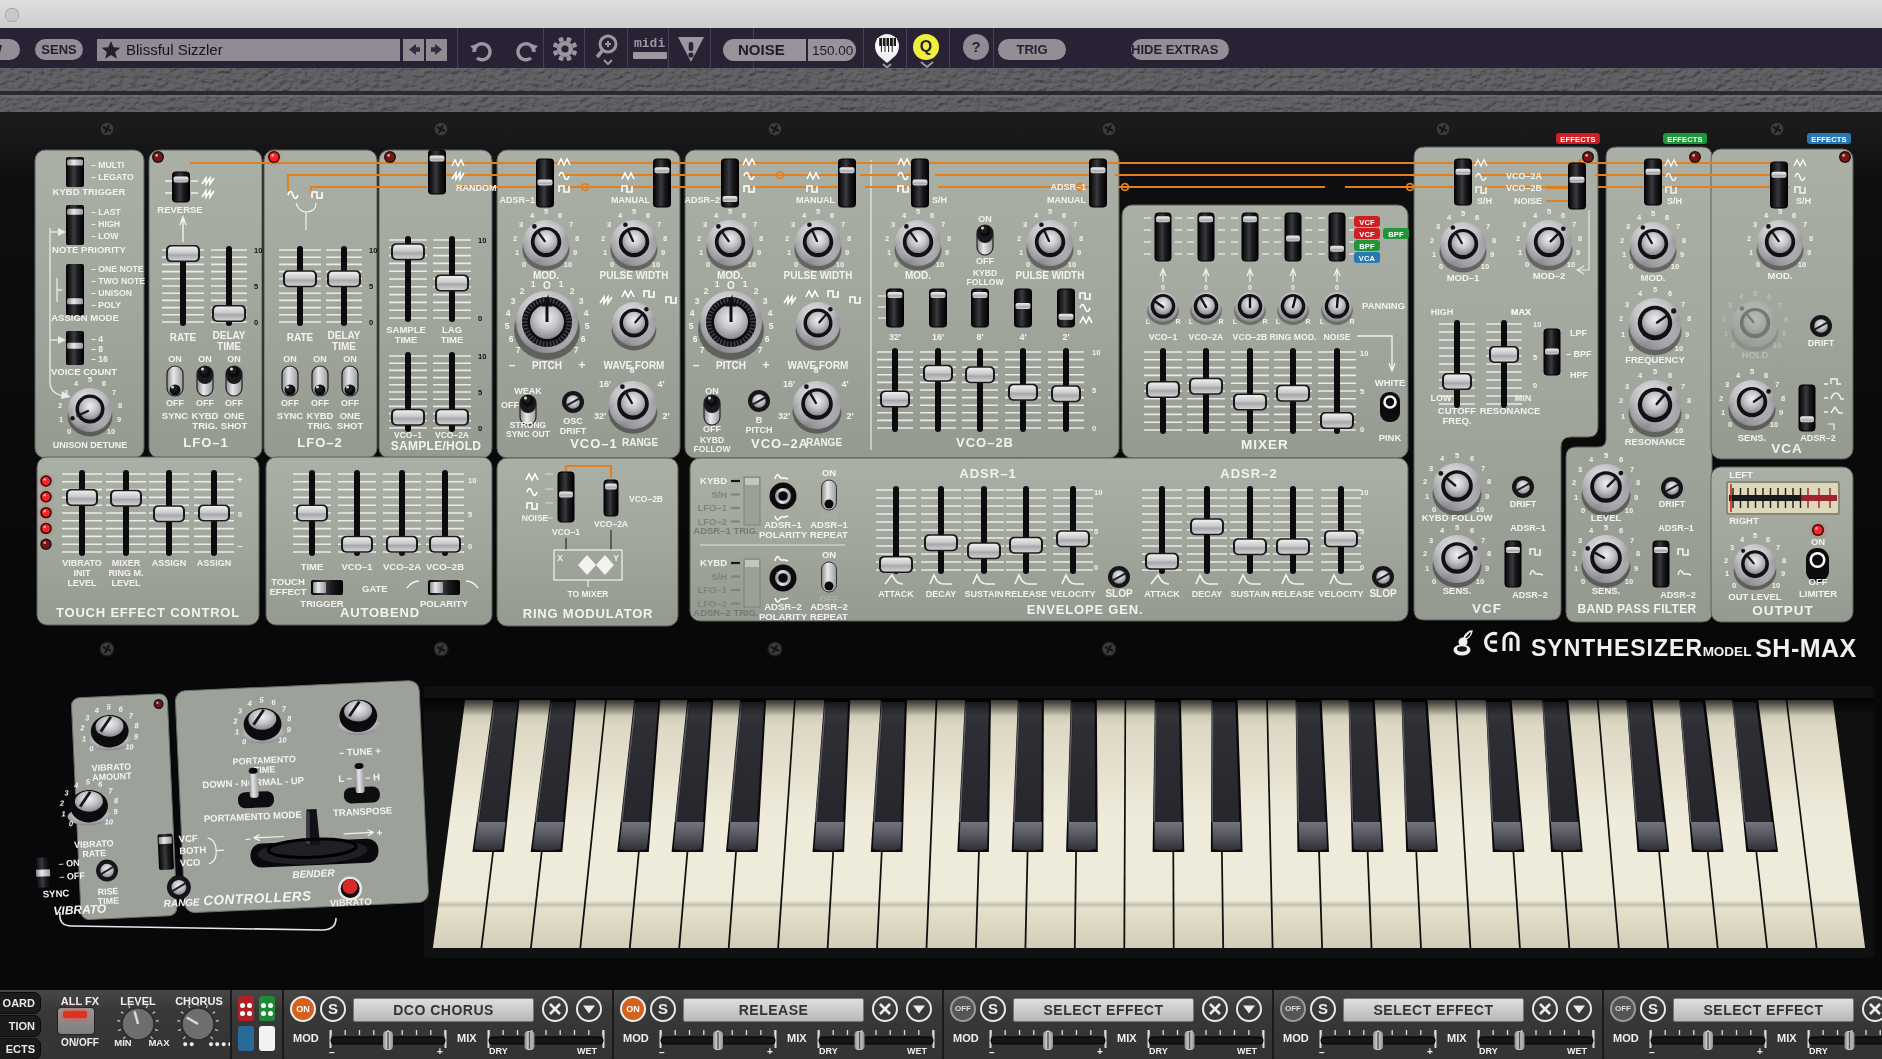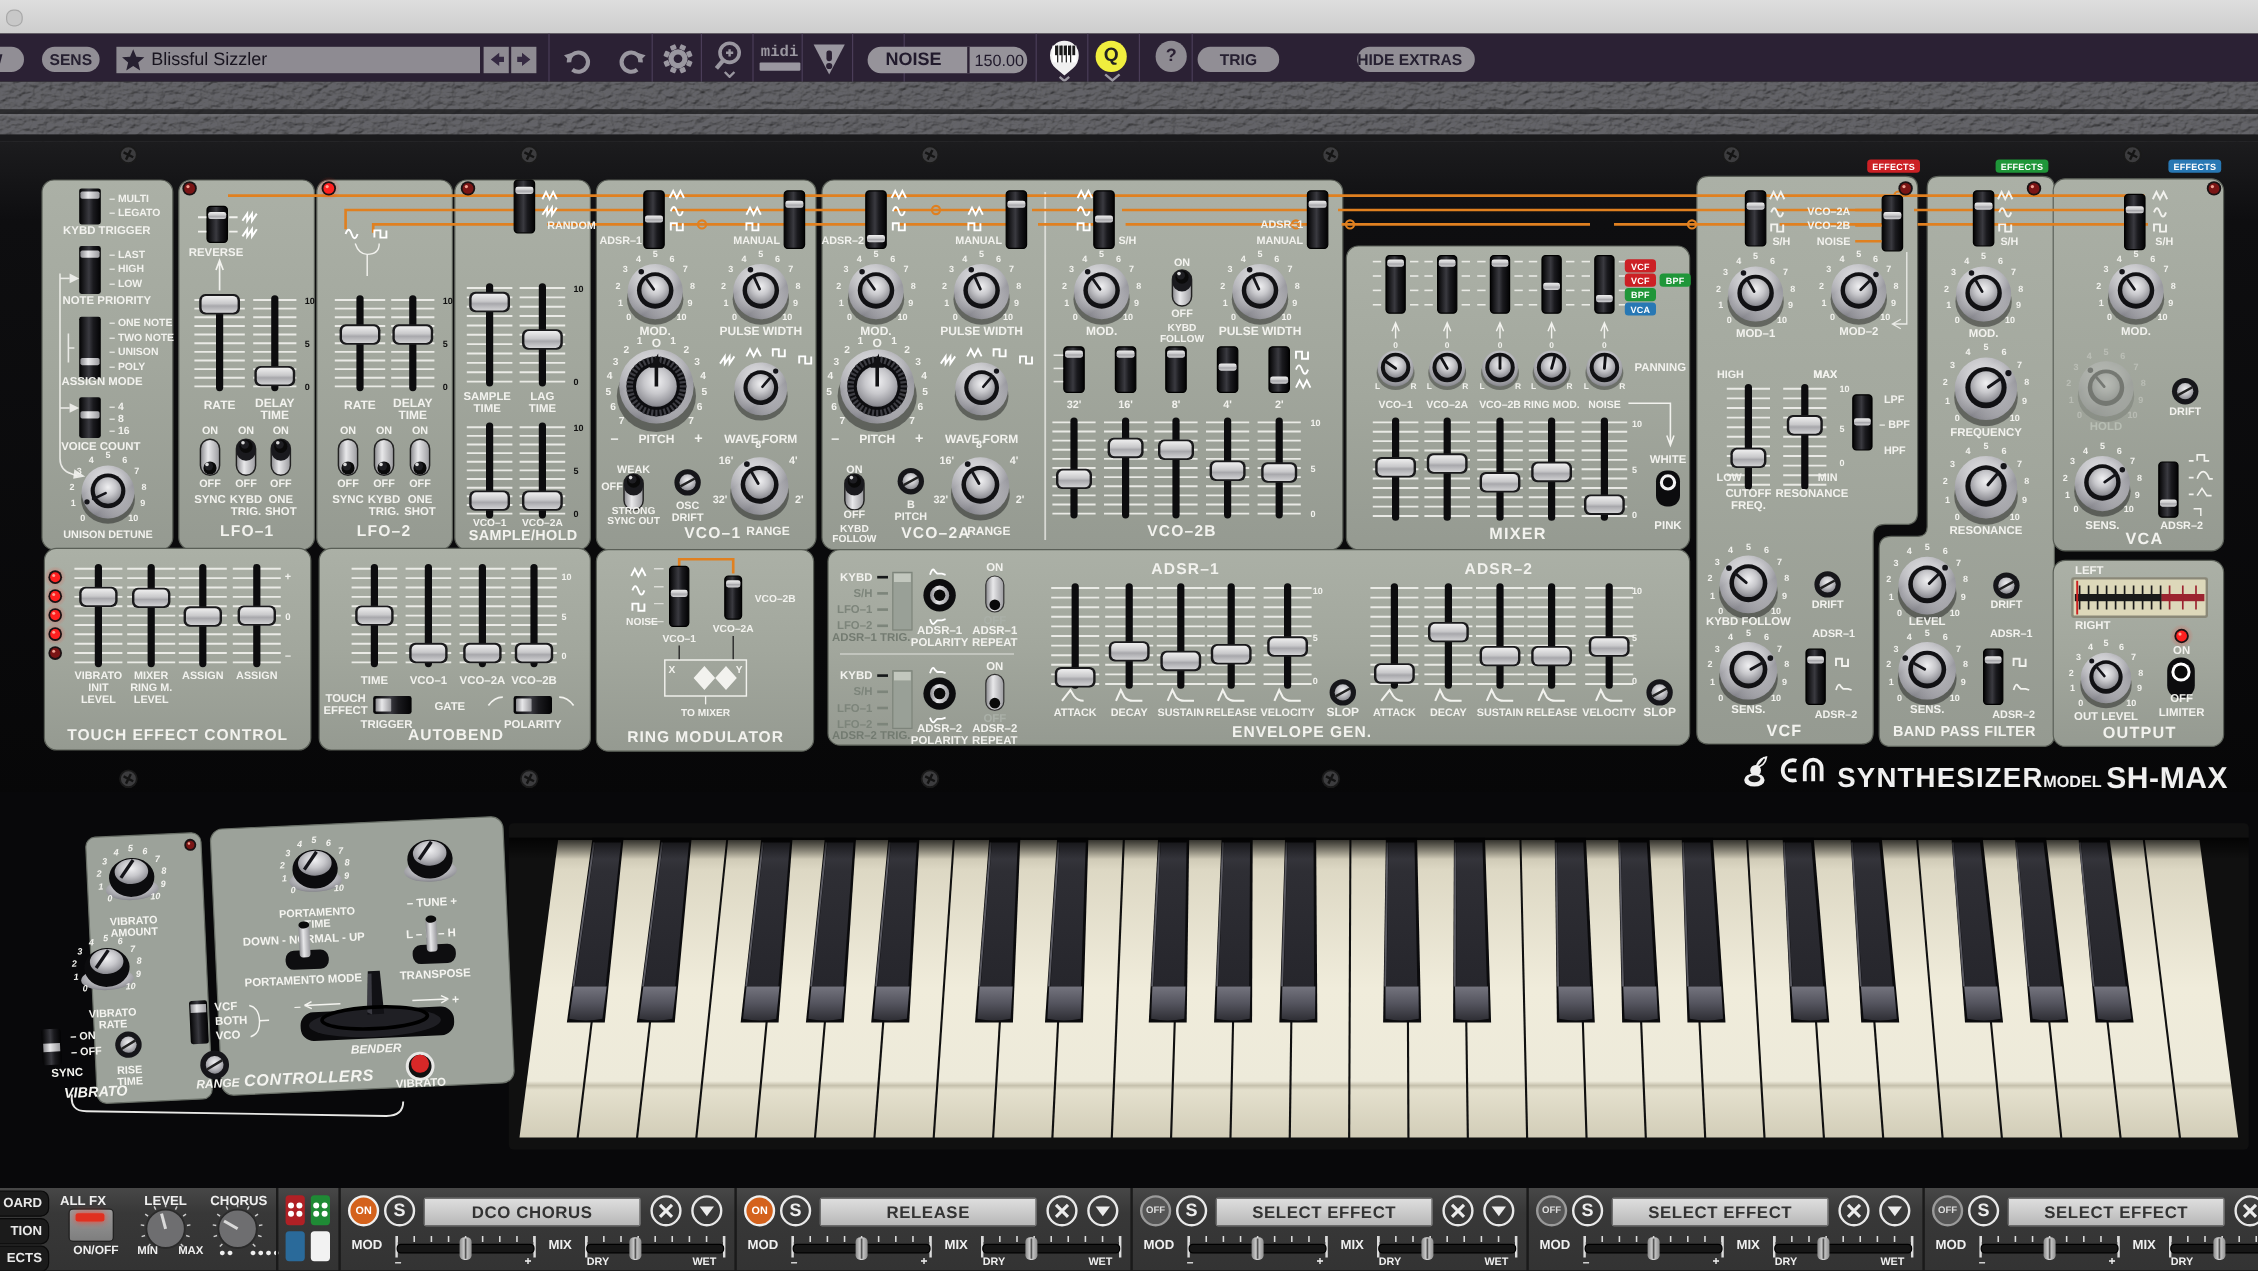--- a/index.html
+++ b/index.html
@@ -2259,21 +2259,21 @@
       <circle cx="346" cy="891" r="7.5" fill="#d82828"></circle>
       <text x="346" y="910" style="font:bold 9.5px 'Liberation Sans',sans-serif;fill:#f4f4f0;" text-anchor="middle">VIBRATO</text>
       <text x="253" y="903" style="font:bold 13.5px 'Liberation Sans',sans-serif;fill:#f4f4f0; letter-spacing:0.5px;font-style:italic;" text-anchor="middle">CONTROLLERS</text>
     </g>
     <path d="M60,912 q-2,14 12,14 l250,4 q14,0 14,-12" stroke="#e8e8e6" stroke-width="1.6" fill="none"></path>
   </svg>
 <div class="abs" style="left:0;top:990px;width:1882px;height:69px;background:linear-gradient(#474747,#383838 30%,#333);">
     <div class="abs" style="left:-6px;top:2px;width:40px;height:20px;background:#1b1b1b;border:1px solid #0a0a0a;border-radius:0 7px 7px 0;color:#e8e8e8;font:bold 11px 'Liberation Sans';line-height:20px;text-align:right;padding-right:5px;">OARD</div>
     <div class="abs" style="left:-6px;top:25px;width:40px;height:20px;background:#1b1b1b;border:1px solid #0a0a0a;border-radius:0 7px 7px 0;color:#e8e8e8;font:bold 11px 'Liberation Sans';line-height:20px;text-align:right;padding-right:5px;">TION</div>
     <div class="abs" style="left:-6px;top:48px;width:40px;height:20px;background:#1b1b1b;border:1px solid #0a0a0a;border-radius:0 7px 7px 0;color:#e8e8e8;font:bold 11px 'Liberation Sans';line-height:20px;text-align:right;padding-right:5px;">ECTS</div>
-    <div class="abs" style="left:50px;top:5px;width:60px;font:bold 11px 'Liberation Sans';color:#efefef;">ALL FX</div>
+    <div class="abs" style="left:50px;top:5px;width:60px;text-align:center;font:bold 11px 'Liberation Sans';color:#efefef;">ALL FX</div>
     <div class="abs" style="left:57px;top:17px;width:36px;height:26px;background:linear-gradient(#9a9a9a,#7e7e7e);border-radius:4px;border:1px solid #222;"></div>
     <div class="abs" style="left:63px;top:21px;width:24px;height:7px;background:#e03020;border-radius:2px;box-shadow:0 0 6px #ff4030;"></div>
     <div class="abs" style="left:50px;top:47px;width:60px;text-align:center;font:bold 10px 'Liberation Sans';color:#efefef;">ON/OFF</div>
     <div class="abs" style="left:108px;top:5px;width:60px;text-align:center;font:bold 11px 'Liberation Sans';color:#efefef;">LEVEL</div>
     <div class="abs" style="left:168px;top:5px;width:62px;text-align:center;font:bold 11px 'Liberation Sans';color:#efefef;">CHORUS</div>
     <svg class="abs" style="left:108px;top:12px;" width="124" height="50">
       <circle cx="30" cy="22" r="16" fill="#6e6e70" stroke="#2a2a2a" stroke-width="1.5"></circle>
       <line x1="30" y1="22" x2="26.6" y2="9.4" stroke="#dadada" stroke-width="2.5"></line>
       <line x1="17.3" y1="34.7" x2="15.2" y2="36.8" stroke="#cfcfcf" stroke-width="1.2"></line>
       <line x1="12.9" y1="27.6" x2="10.0" y2="28.5" stroke="#cfcfcf" stroke-width="1.2"></line>

